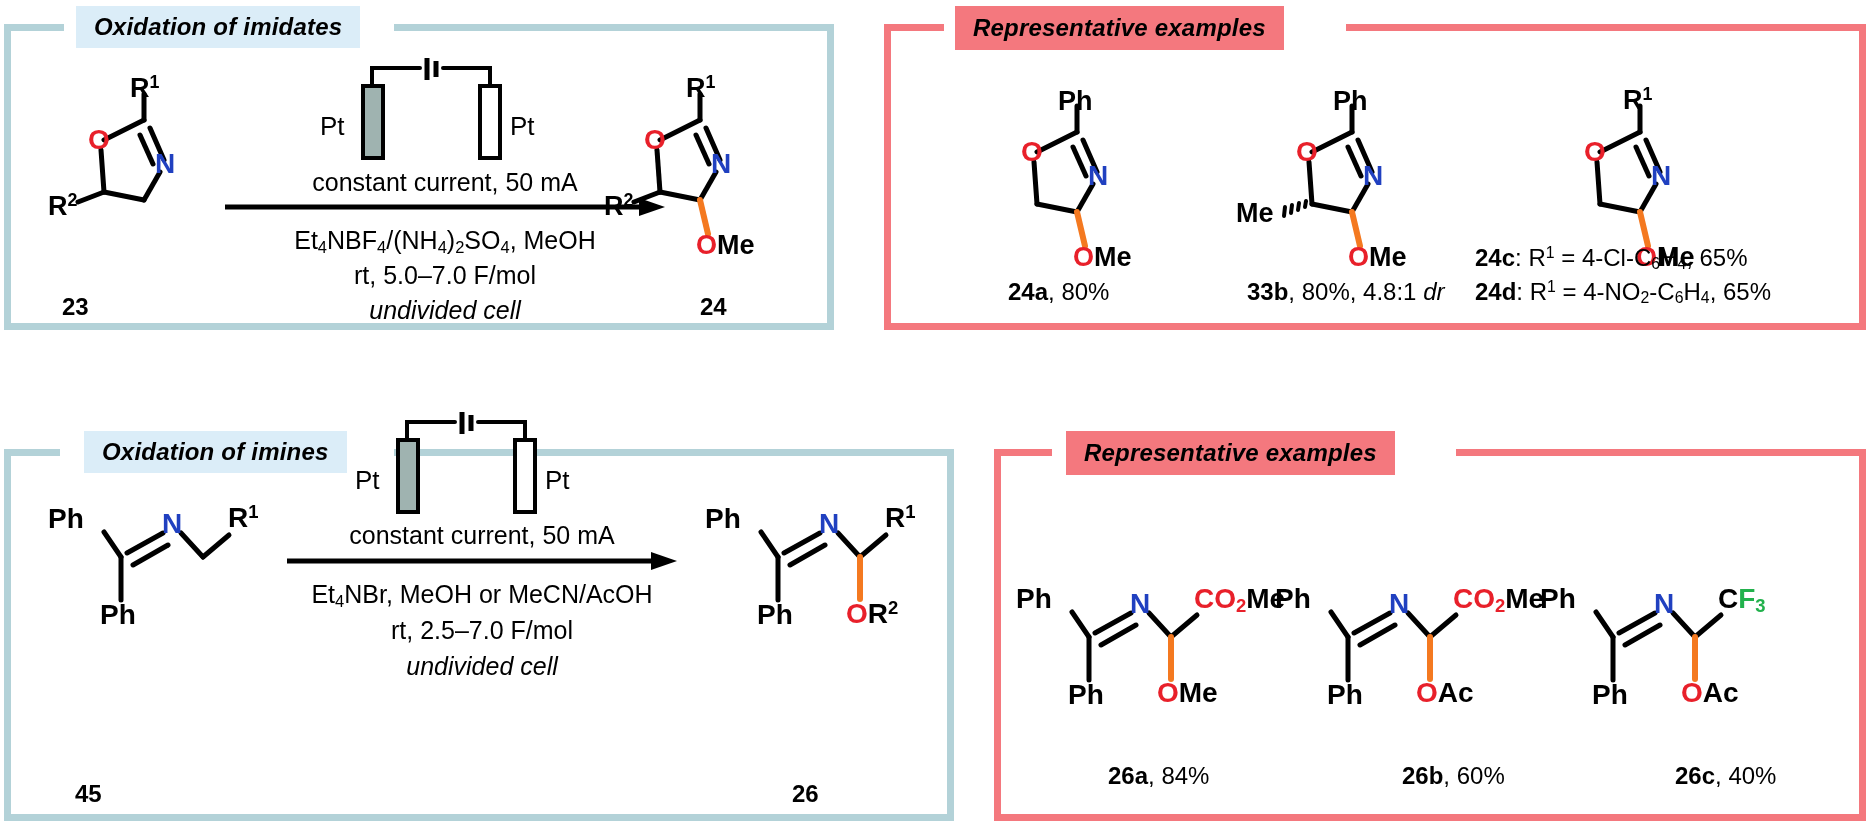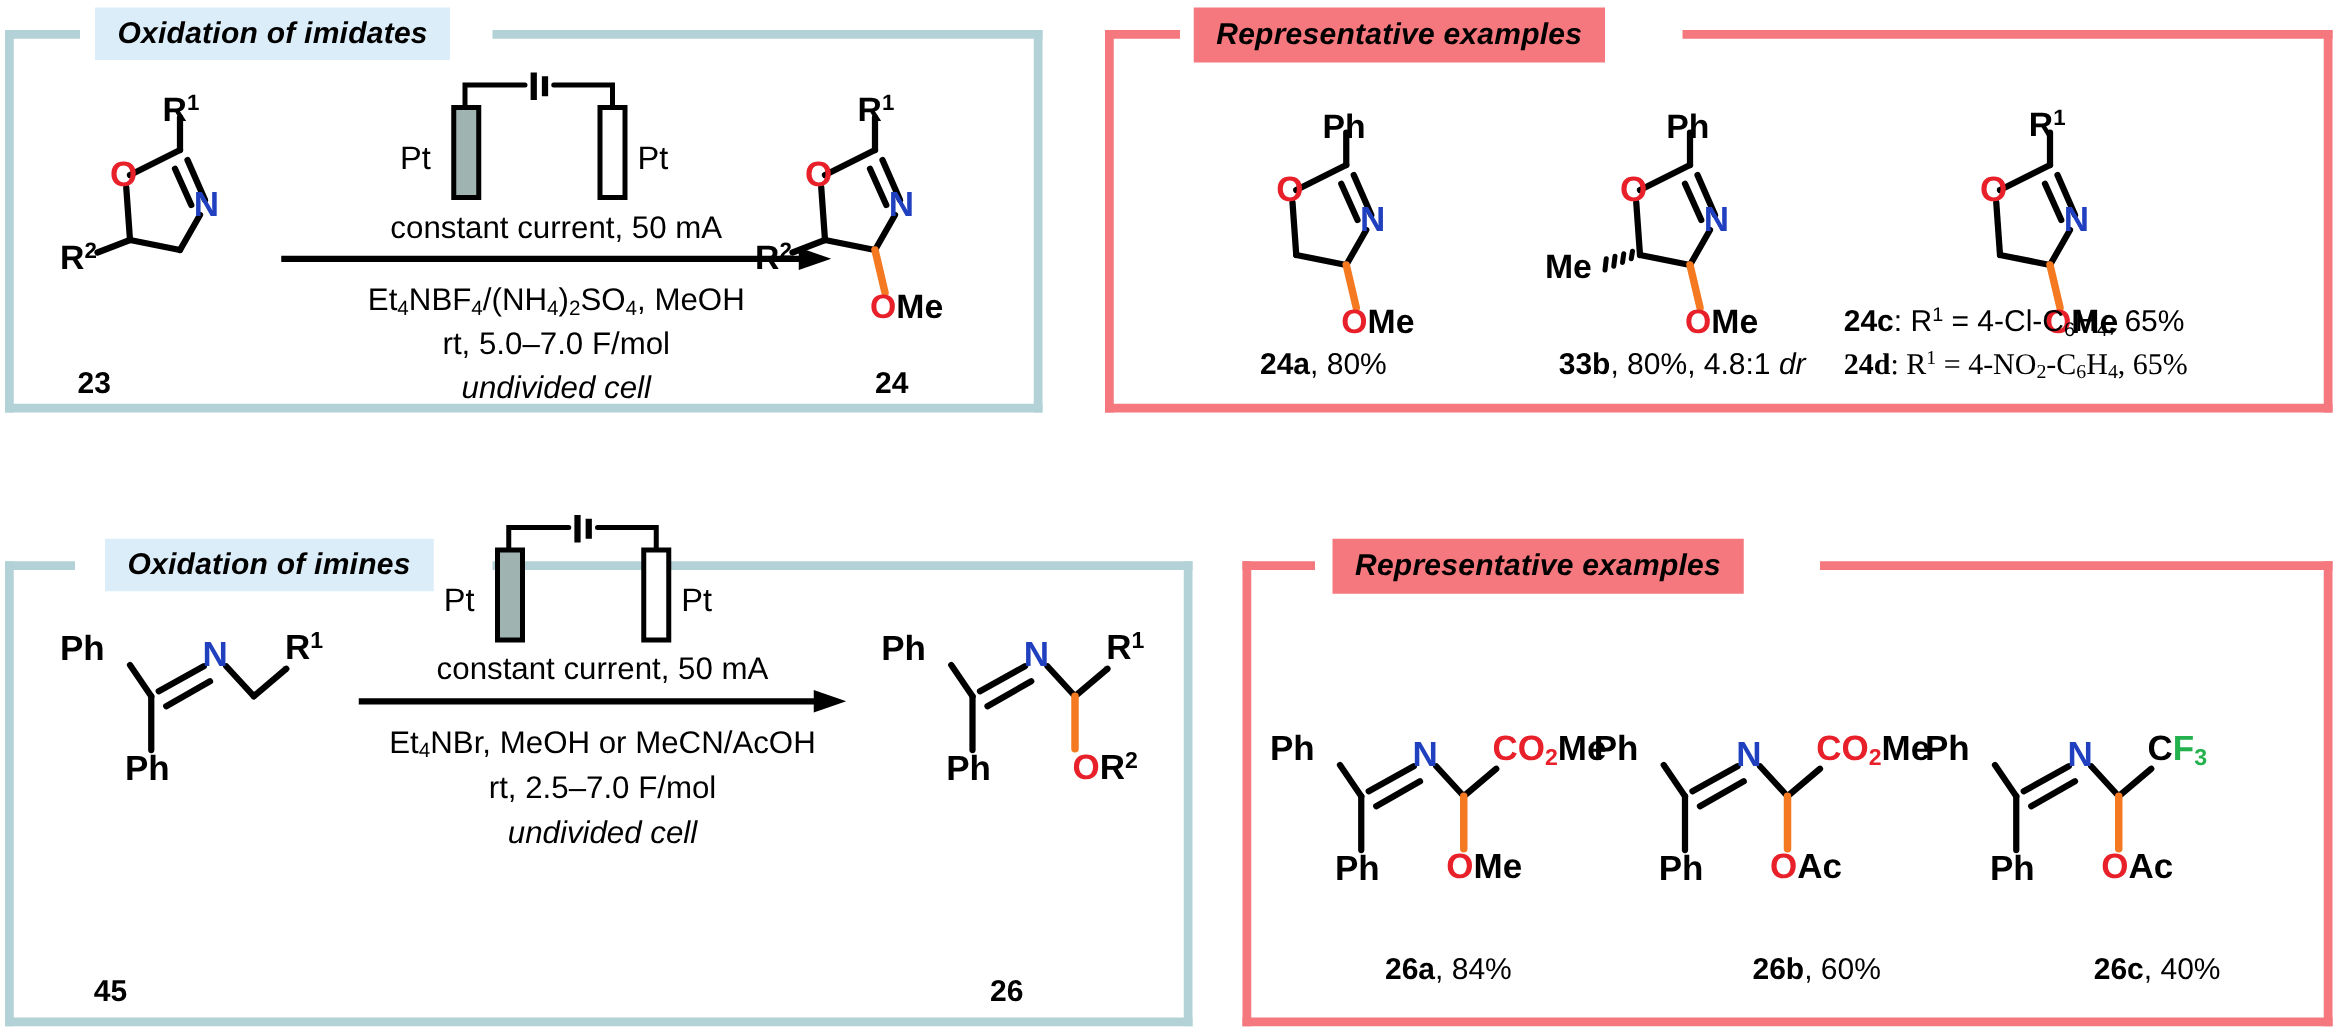--- a/index.html
+++ b/index.html
@@ -207,21 +207,21 @@
   </svg>
   <div class="chem bold red-a" style="left:36px;top:38px;font-size:28px;">O</div>
   <div class="chem bold blue-a" style="left:103px;top:62px;font-size:28px;">N</div>
   <div class="chem bold" style="left:75px;top:-14px;font-size:27px;">R<sup>1</sup></div>
   <div class="chem bold" style="left:88px;top:144px;font-size:27px;"><span class="red-a">O</span>Me</div>
 </div>
 
 <div class="ex-label" style="left:1475px;top:244px;font-size:24px;text-align:right;">
   <span class="bold">24c</span><span>: R<sup>1</sup> = 4-Cl-C<sub>6</sub>H<sub>4</sub>, 65%</span>
 </div>
-<div class="ex-label" style="left:1475px;top:278px;font-size:24px;font-family:Liberation Serif, serif;">
+<div class="ex-label" style="left:1475px;top:278px;font-size:24px;">
   <span class="bold">24d</span><span>: R<sup>1</sup> = 4-NO<sub>2</sub>-C<sub>6</sub>H<sub>4</sub>, 65%</span>
 </div>
 
 <div class="frame teal" style="left:4px;top:449px;width:950px;height:372px;">
   <div class="edge e-left"></div>
   <div class="edge e-right"></div>
   <div class="edge e-bottom"></div>
   <div class="edge e-top-l" style="width:56px;"></div>
   <div class="edge e-top-r" style="width:560px;"></div>
 </div>
@@ -281,21 +281,21 @@
     <path class="bk" d="M 79,48 L 115,28"></path>
     <path class="bk" d="M 85,60 L 120,40"></path>
     <path class="bk" d="M 133,28 L 155,52"></path>
     <path class="bk" d="M 155,52 L 181,30"></path>
     <path class="or" d="M 155,52 L 155,94"></path>
   </svg>
   <div class="chem bold" style="left:0px;top:0px;font-size:28px;">Ph</div>
   <div class="chem bold blue-a" style="left:114px;top:5px;font-size:28px;">N</div>
   <div class="chem bold" style="left:180px;top:-2px;font-size:28px;">R<sup>1</sup></div>
   <div class="chem bold" style="left:52px;top:96px;font-size:28px;">Ph</div>
-  <div class="chem bold" style="left:141px;top:94px;font-size:28px;margin-left:12px;"><span class="red-a">O</span>R<sup>2</sup></div>
+  <div class="chem bold" style="left:141px;top:94px;font-size:28px;"><span class="red-a">O</span>R<sup>2</sup></div>
 </div>
 <div class="cmpd-num" style="left:792px;top:745px;font-size:24px;">26</div>
 
 <div class="frame red" style="left:994px;top:449px;width:872px;height:372px;">
   <div class="edge e-left"></div>
   <div class="edge e-right"></div>
   <div class="edge e-bottom"></div>
   <div class="edge e-top-l" style="width:58px;"></div>
   <div class="edge e-top-r" style="width:410px;"></div>
 </div>

